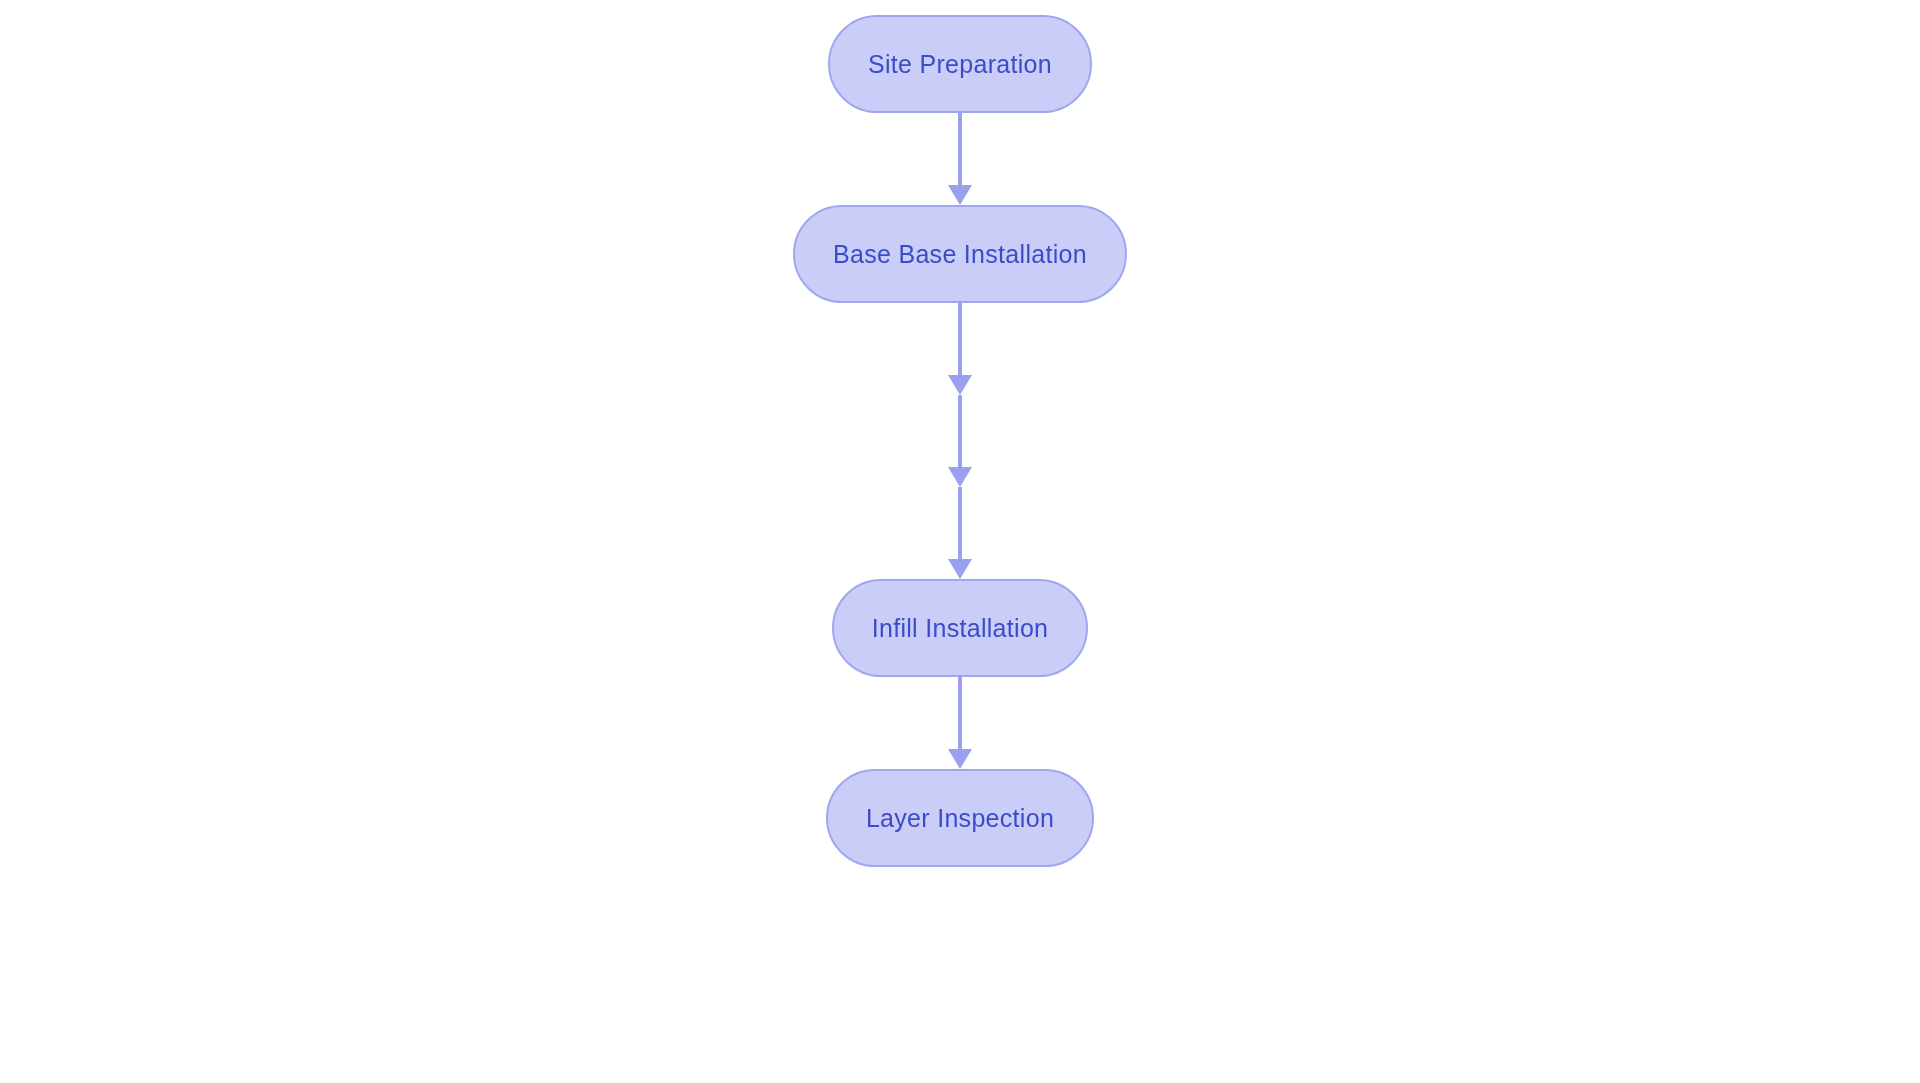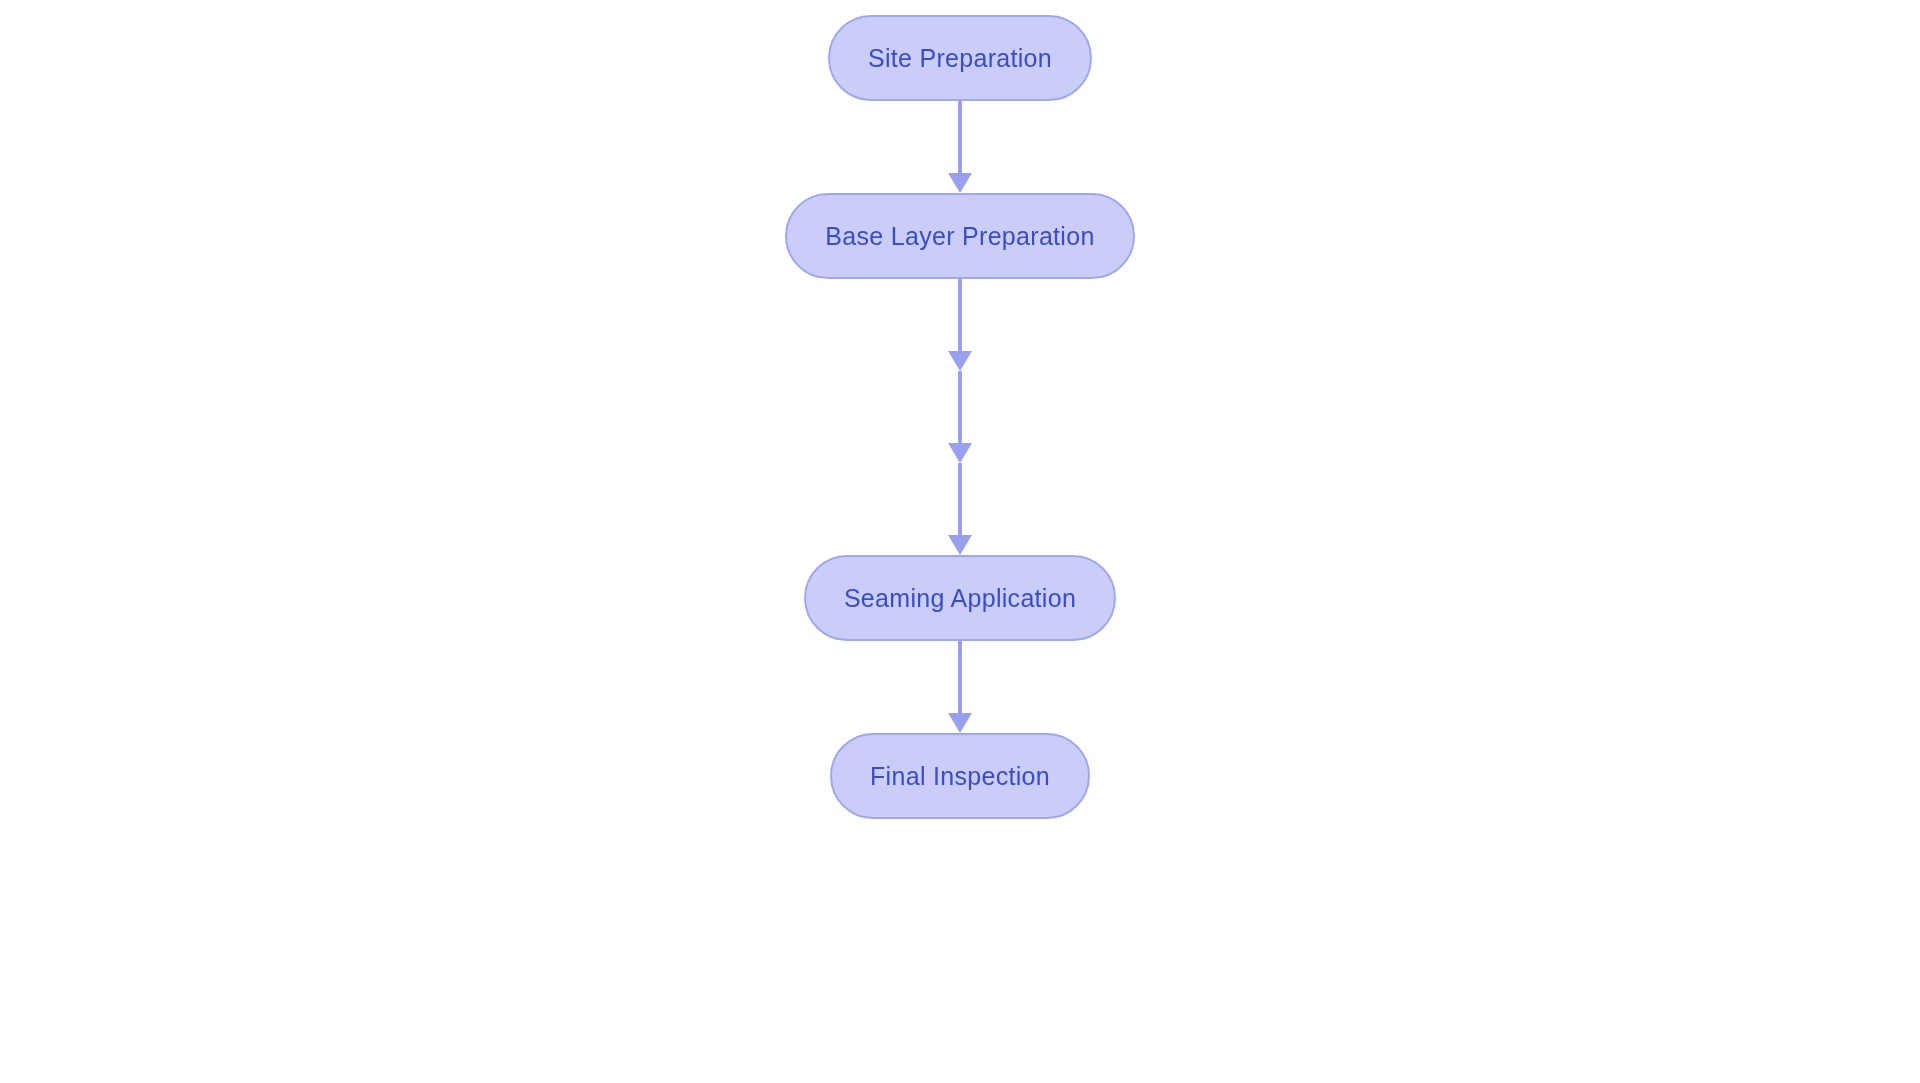--- a/index.html
+++ b/index.html
@@ -23,21 +23,21 @@
   }
   .canvas {
     width: 100%;
     height: 100%;
     display: flex;
     flex-direction: column;
     align-items: center;
     padding-top: 15px;
   }
   .node {
-    height: 86px;
+    height: 98px;
     min-width: 220px;
     padding: 0 38px;
     border-radius: 49px;
     background: var(--node-fill);
     border: 2px solid var(--node-border);
     display: flex;
     align-items: center;
     justify-content: center;
     flex-shrink: 0;
   }
@@ -82,46 +82,46 @@
   <div class="node">
     <span class="node-label">Site Preparation</span>
   </div>
 
   <div class="connector">
     <div class="arrow-line"></div>
     <div class="arrow-head"></div>
   </div>
 
   <div class="node">
-    <span class="node-label">Base Layer Preparation</span>
+    <span class="node-label">Base Base Installation</span>
   </div>
 
   <div class="connector">
     <div class="arrow-line"></div>
     <div class="arrow-head"></div>
   </div>
 
 
   <div class="connector">
     <div class="arrow-line"></div>
     <div class="arrow-head"></div>
   </div>
 
 
   <div class="connector">
     <div class="arrow-line"></div>
     <div class="arrow-head"></div>
   </div>
 
   <div class="node">
-    <span class="node-label">Seaming Application</span>
+    <span class="node-label">Infill Installation</span>
   </div>
 
   <div class="connector">
     <div class="arrow-line"></div>
     <div class="arrow-head"></div>
   </div>
 
   <div class="node">
-    <span class="node-label">Final Inspection</span>
+    <span class="node-label">Layer Inspection</span>
   </div>
 
 </div>
 
 </body></html>

